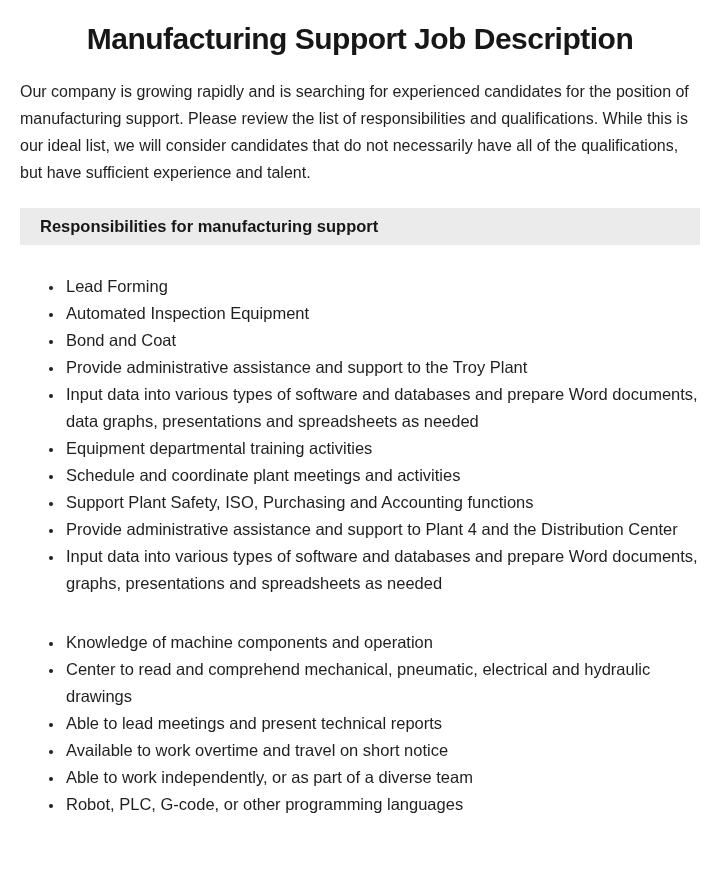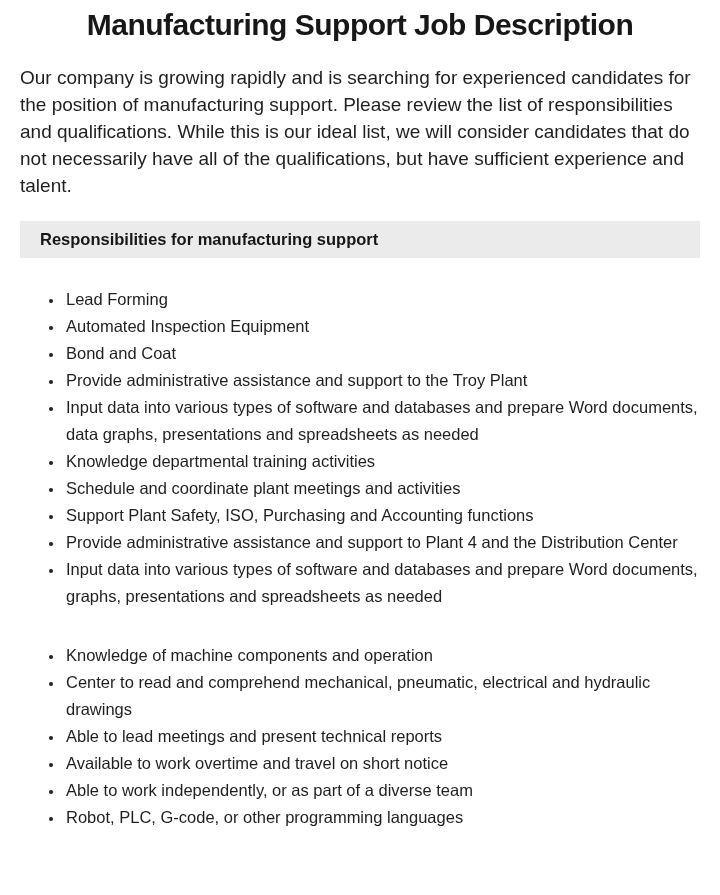--- a/index.html
+++ b/index.html
@@ -5,33 +5,33 @@
   * { margin: 0; padding: 0; box-sizing: border-box; }
   html, body {
     background: #ffffff;
     font-family: "Liberation Sans", "DejaVu Sans", sans-serif;
     color: #1f1f1f;
   }
   .page {
     width: 720px;
     min-height: 895px;
     background: #ffffff;
-    padding: 6px 20px 30px 20px;
+    padding: 20px 20px 30px 20px;
   }
   .doc-title {
     font-size: 30px;
     font-weight: 700;
     text-align: center;
     letter-spacing: -0.5px;
     margin-top: 2px;
     margin-bottom: 22px;
     color: #171717;
   }
   .intro {
-    font-size: 19px;
+    font-size: 16px;
     line-height: 27px;
     margin-bottom: 22px;
     color: #1f1f1f;
   }
   .section-header {
     background: #ebebeb;
     height: 37px;
     display: flex;
     align-items: center;
     padding-left: 20px;
@@ -69,21 +69,21 @@
   <section>
     <div class="section-header">
       <h2>Responsibilities for manufacturing support</h2>
     </div>
     <ul class="bullet-list">
         <li>Lead Forming</li>
         <li>Automated Inspection Equipment</li>
         <li>Bond and Coat</li>
         <li>Provide administrative assistance and support to the Troy Plant</li>
         <li>Input data into various types of software and databases and prepare Word documents, data graphs, presentations and spreadsheets as needed</li>
-        <li>Knowledge departmental training activities</li>
+        <li>Equipment departmental training activities</li>
         <li>Schedule and coordinate plant meetings and activities</li>
         <li>Support Plant Safety, ISO, Purchasing and Accounting functions</li>
         <li>Provide administrative assistance and support to Plant 4 and the Distribution Center</li>
         <li>Input data into various types of software and databases and prepare Word documents, graphs, presentations and spreadsheets as needed</li>
       </ul>
   </section>
 
   <section>
     <ul class="bullet-list">
         <li>Knowledge of machine components and operation</li>

